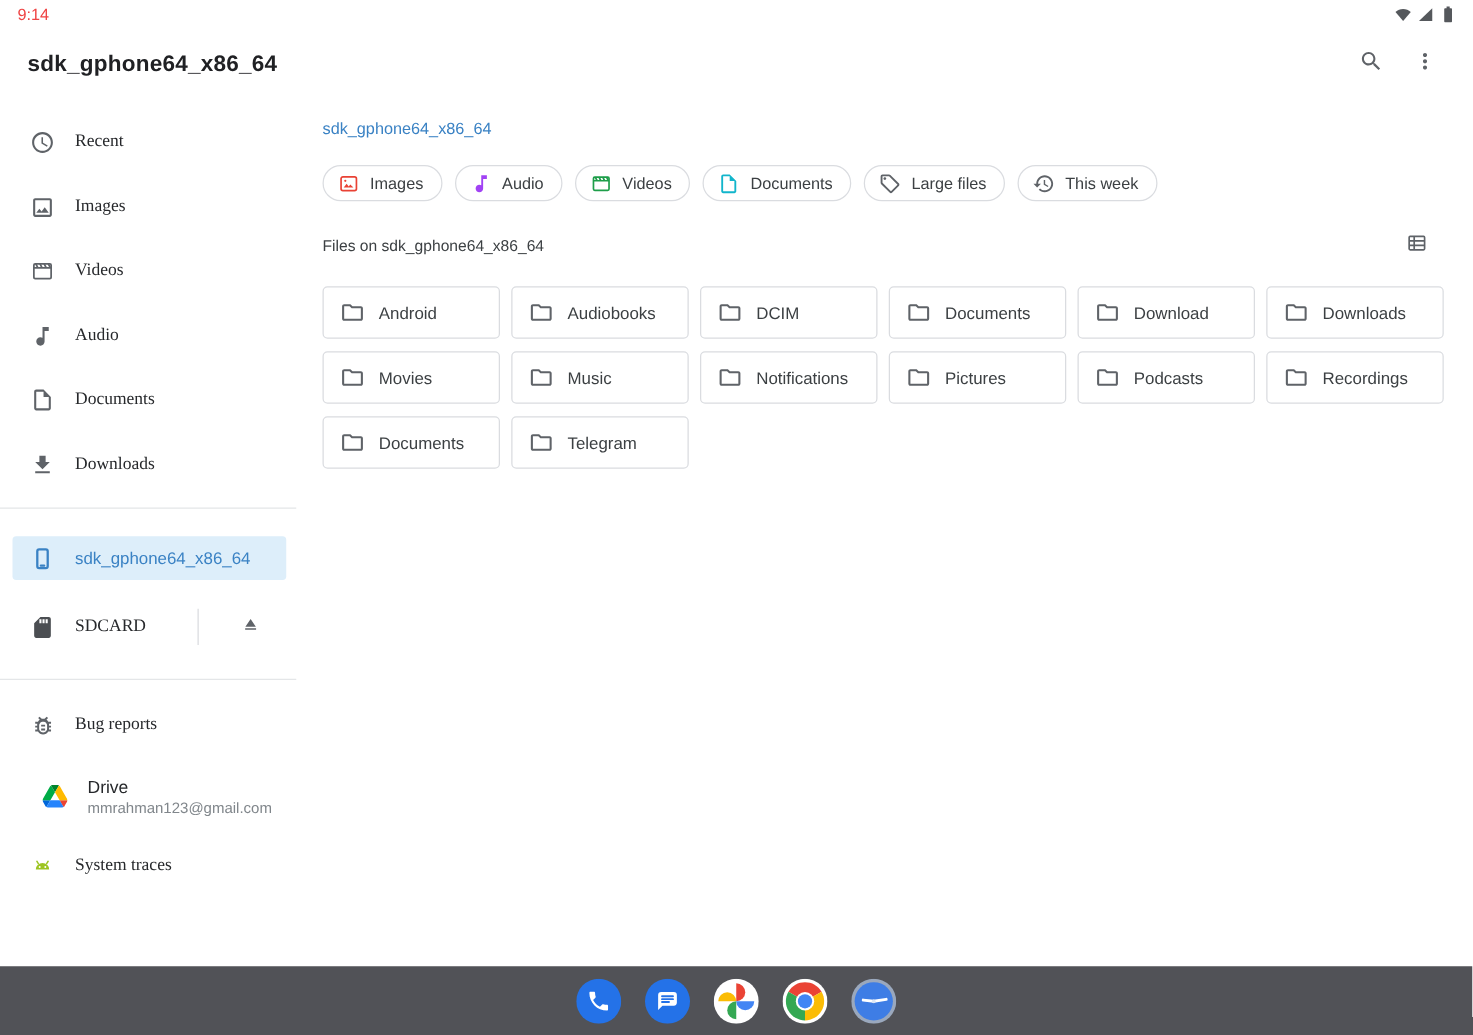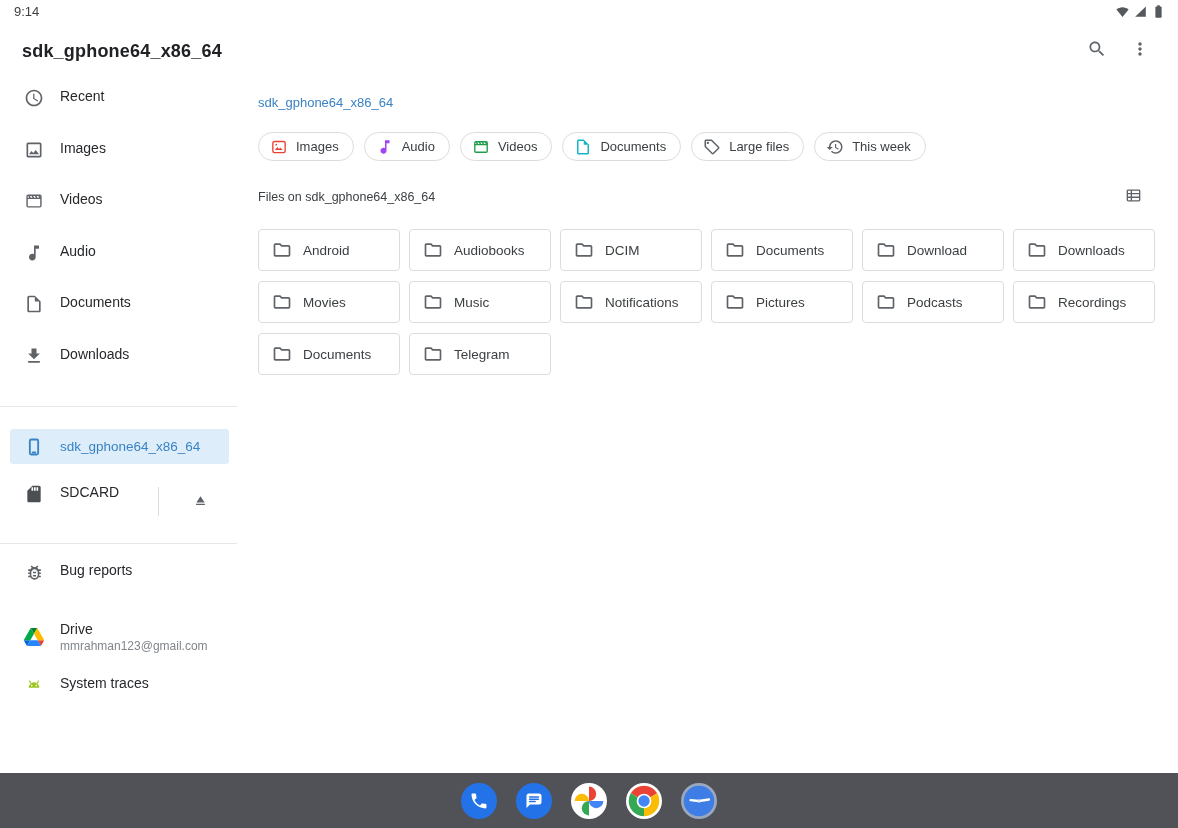--- a/index.html
+++ b/index.html
@@ -2,43 +2,43 @@
 <html><head>
 <meta charset="utf-8">
 <style>
   * { margin:0; padding:0; box-sizing:border-box; }
   html,body { width:1178px; height:828px; }
   body { font-family:"Liberation Sans","DejaVu Sans",sans-serif; background:#fff; overflow:hidden; }
   #screen { position:relative; width:1178px; height:828px; background:#fff; }
 
   
   .statusbar { position:absolute; left:0; top:0; width:1178px; height:24px; }
-  .time { position:absolute; left:14px; top:4px; font-size:13px; color:#404040; }
+  .time { position:absolute; left:14px; top:4px; font-size:13px; color:#ef4444; }
   .sys-icons { position:absolute; right:12px; top:4px; display:flex; gap:3px; align-items:center; }
   .sys-icons svg { display:block; }
 
   
   .appbar-title { position:absolute; left:22px; top:41px; font-size:18px; font-weight:600; color:#202124; letter-spacing:.2px; }
   .iconbtn { position:absolute; width:36px; height:36px; display:flex; align-items:center; justify-content:center; border-radius:50%; cursor:pointer; }
   .btn-search { left:1079px; top:33px; }
   .btn-more { left:1122px; top:33px; }
 
   
   .sidebar { position:absolute; left:0; top:0; width:237px; height:773px; }
-  .side-row { position:absolute; left:0; width:237px; height:52px; display:flex; align-items:flex-start; cursor:pointer; }
+  .side-row { position:absolute; left:0; width:237px; height:52px; display:flex; align-items:center; cursor:pointer;font-family:Liberation Serif, serif; }
   .side-ic { width:20px; height:20px; margin-left:24px; flex:0 0 auto; display:flex; align-items:center; justify-content:center; }
   .side-label { margin-left:16px; font-size:14px; font-weight:500; color:#26282b; }
   .divider-h { position:absolute; left:0; width:237px; height:1px; background:#e4e6e8; }
   .side-selected { position:absolute; left:10px; top:429px; width:219px; height:35px; background:#ddeefa; border-radius:3px; display:flex; align-items:center; cursor:pointer; }
   .side-selected .side-ic { margin-left:14px; }
   .sel-label { margin-left:16px; font-size:13.5px; font-weight:500; color:#3a82c4; }
   .sdcard-row { top:484px; height:35px; }
   .eject-div { position:absolute; left:158px; top:487px; width:1px; height:29px; background:#dadce0; }
   .eject-btn { position:absolute; left:188px; top:490px; width:24px; height:24px; display:flex; align-items:center; justify-content:center; cursor:pointer; border-radius:50%; }
-  .drive-row { position:absolute; left:0; top:612px; width:237px; height:50px; display:flex; align-items:center; cursor:pointer; }
+  .drive-row { position:absolute; left:0; top:612px; width:237px; height:50px; display:flex; align-items:center; cursor:pointer;padding-left:10px; }
   .drive-text { margin-left:16px; display:flex; flex-direction:column; }
   .drive-title { font-size:14px; font-weight:500; color:#26282b; }
   .drive-sub { font-size:12px; color:#80868b; margin-top:2px; }
 
   
   .breadcrumb { position:absolute; left:258px; top:95px; font-size:13px; font-weight:500; color:#3a82c4; cursor:pointer; }
   .chips { position:absolute; left:258px; top:132px; display:flex; gap:10px; }
   .chip { height:29px; display:inline-flex; align-items:center; gap:8px; padding:0 14px 0 11px; border:1px solid #dadce0; border-radius:15px; background:#fff; cursor:pointer; }
   .chip svg { display:block; }
   .chip-label { font-size:13px; font-weight:500; color:#3c4043; }

